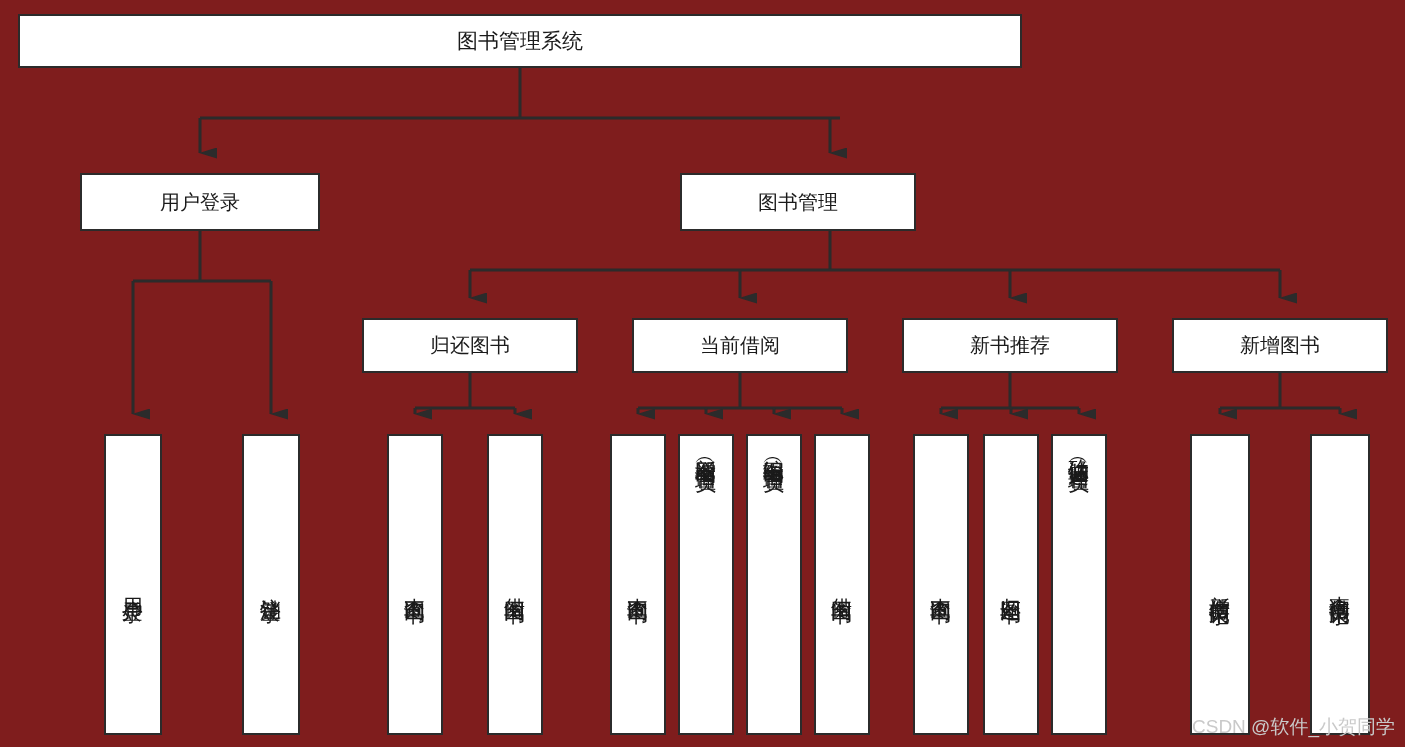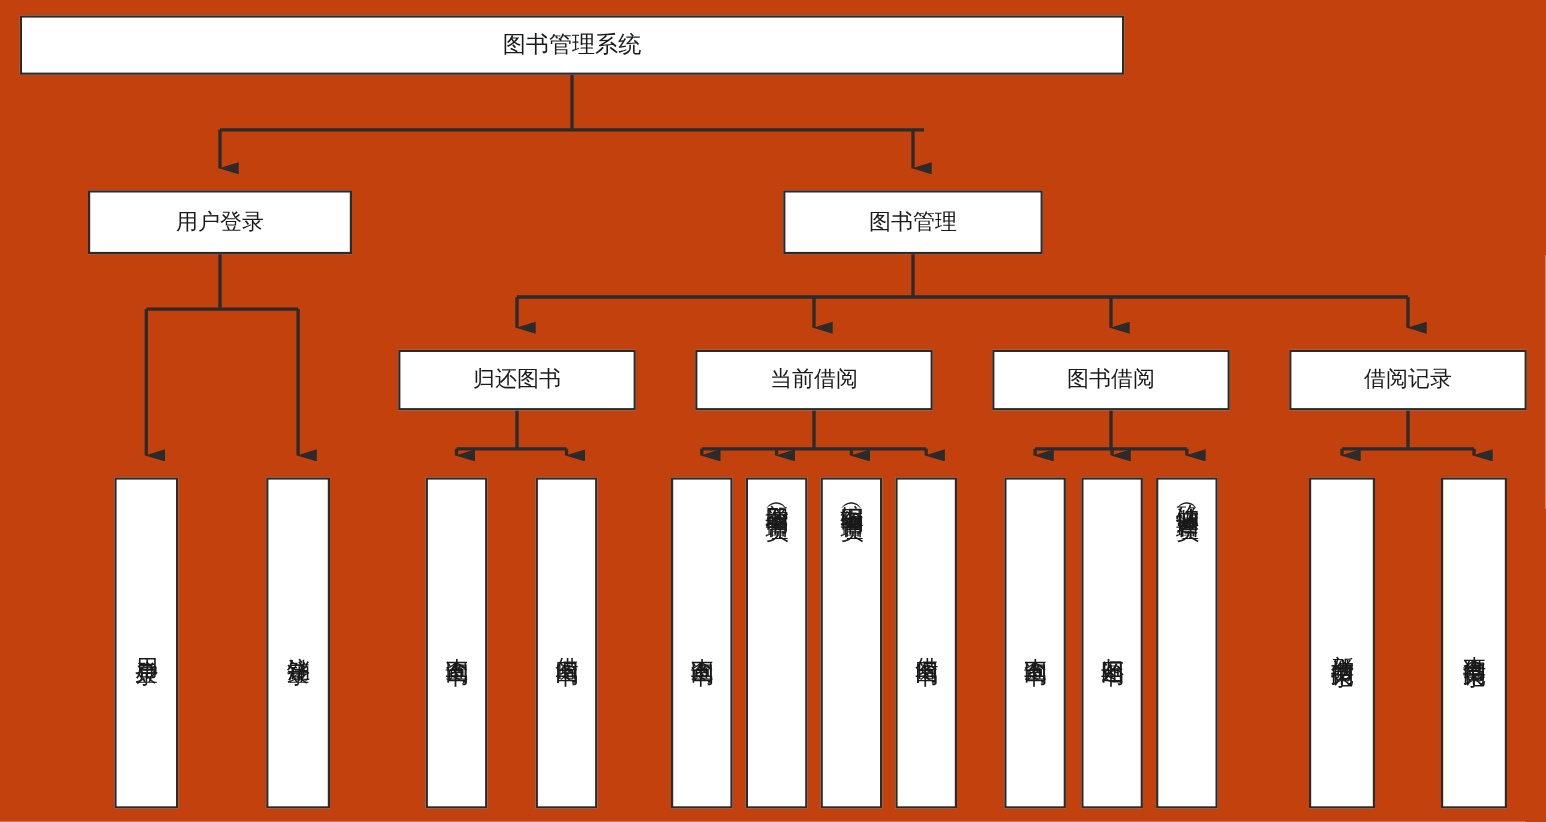--- a/index.html
+++ b/index.html
@@ -10,21 +10,21 @@
   body {
     width: 1405px;
     height: 747px;
     font-family: "Liberation Sans", "DejaVu Sans", sans-serif;
     overflow: hidden;
   }
   #diagram-root {
     position: relative;
     width: 1405px;
     height: 747px;
-    background: #c2410c;
+    background: #7f1d1d;
   }
   svg.wires {
     position: absolute;
     left: 0;
     top: 0;
     width: 1405px;
     height: 747px;
     pointer-events: none;
   }
   .node {
@@ -134,34 +134,34 @@
     </g>
   </svg>
 
   <div id="nodes-layer">
       <div class="node h root" style="left: 18px; top: 14px; width: 1004px; height: 54px;">
         <span class="node-label">图书管理系统</span>
       </div>
       <div class="node h lvl2" style="left: 80px; top: 173px; width: 240px; height: 58px;">
         <span class="node-label">用户登录</span>
       </div>
-      <div class="node h lvl2" style="left: 712px; top: 173px; width: 236px; height: 58px;">
+      <div class="node h lvl2" style="left: 680px; top: 173px; width: 236px; height: 58px;">
         <span class="node-label">图书管理</span>
       </div>
       <div class="node h lvl2" style="left: 362px; top: 318px; width: 216px; height: 55px;">
         <span class="node-label">归还图书</span>
       </div>
       <div class="node h lvl2" style="left: 632px; top: 318px; width: 216px; height: 55px;">
         <span class="node-label">当前借阅</span>
       </div>
       <div class="node h lvl2" style="left: 902px; top: 318px; width: 216px; height: 55px;">
-        <span class="node-label">图书借阅</span>
+        <span class="node-label">新书推荐</span>
       </div>
       <div class="node h lvl2" style="left: 1172px; top: 318px; width: 216px; height: 55px;">
-        <span class="node-label">借阅记录</span>
+        <span class="node-label">新增图书</span>
       </div>
       <div class="node v centered" style="left: 104px; top: 434px; width: 58px; height: 301px;">
         <span class="node-label">用户登录</span>
       </div>
       <div class="node v centered" style="left: 242px; top: 434px; width: 58px; height: 301px;">
         <span class="node-label">注销登录</span>
       </div>
       <div class="node v centered" style="left: 387px; top: 434px; width: 56px; height: 301px;">
         <span class="node-label">查询图书</span>
       </div>
@@ -190,14 +190,15 @@
         <span class="node-label">确认归还（管理员）</span>
       </div>
       <div class="node v centered" style="left: 1190px; top: 434px; width: 60px; height: 301px;">
         <span class="node-label">新增借阅记录</span>
       </div>
       <div class="node v centered" style="left: 1310px; top: 434px; width: 60px; height: 301px;">
         <span class="node-label">查询借阅记录</span>
       </div>
     </div>
 
+  <div class="watermark" style="left: 1192px; top: 714px;">CSDN @软件_小贺同学</div>
 
 </div>
 
 </body></html>

